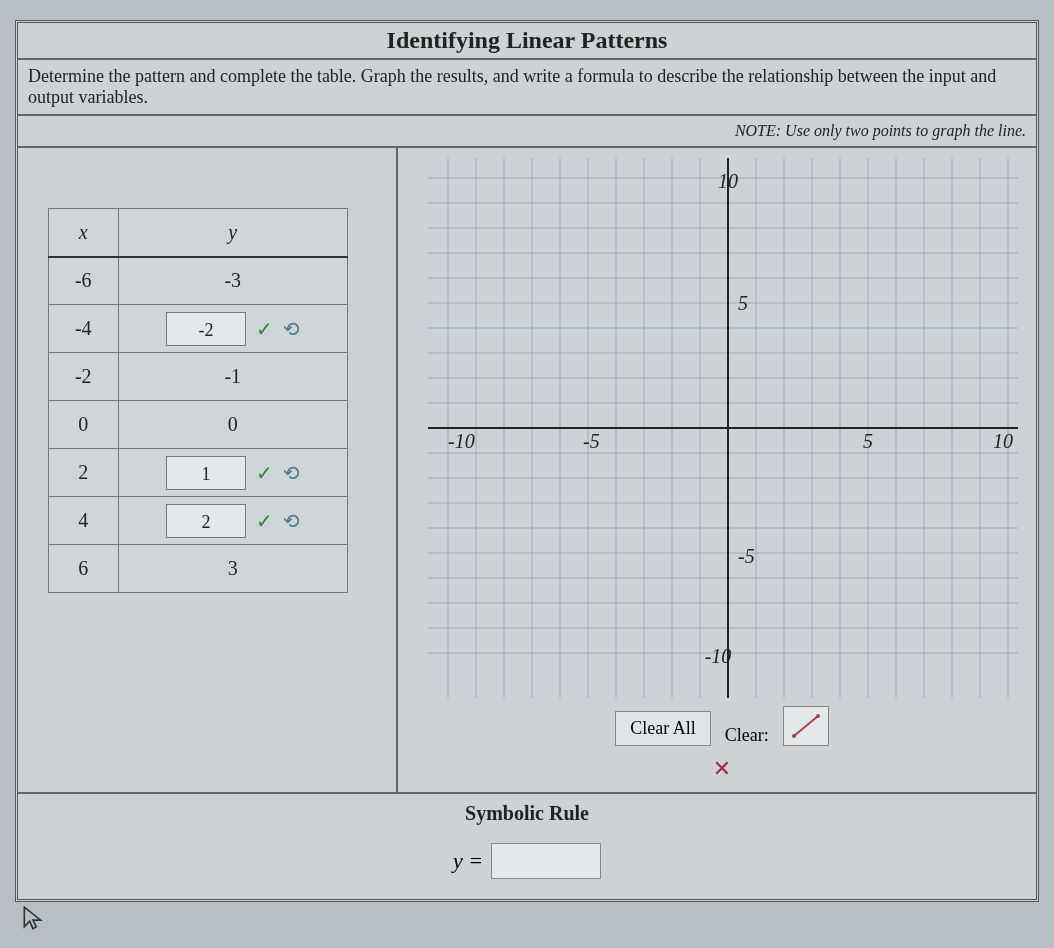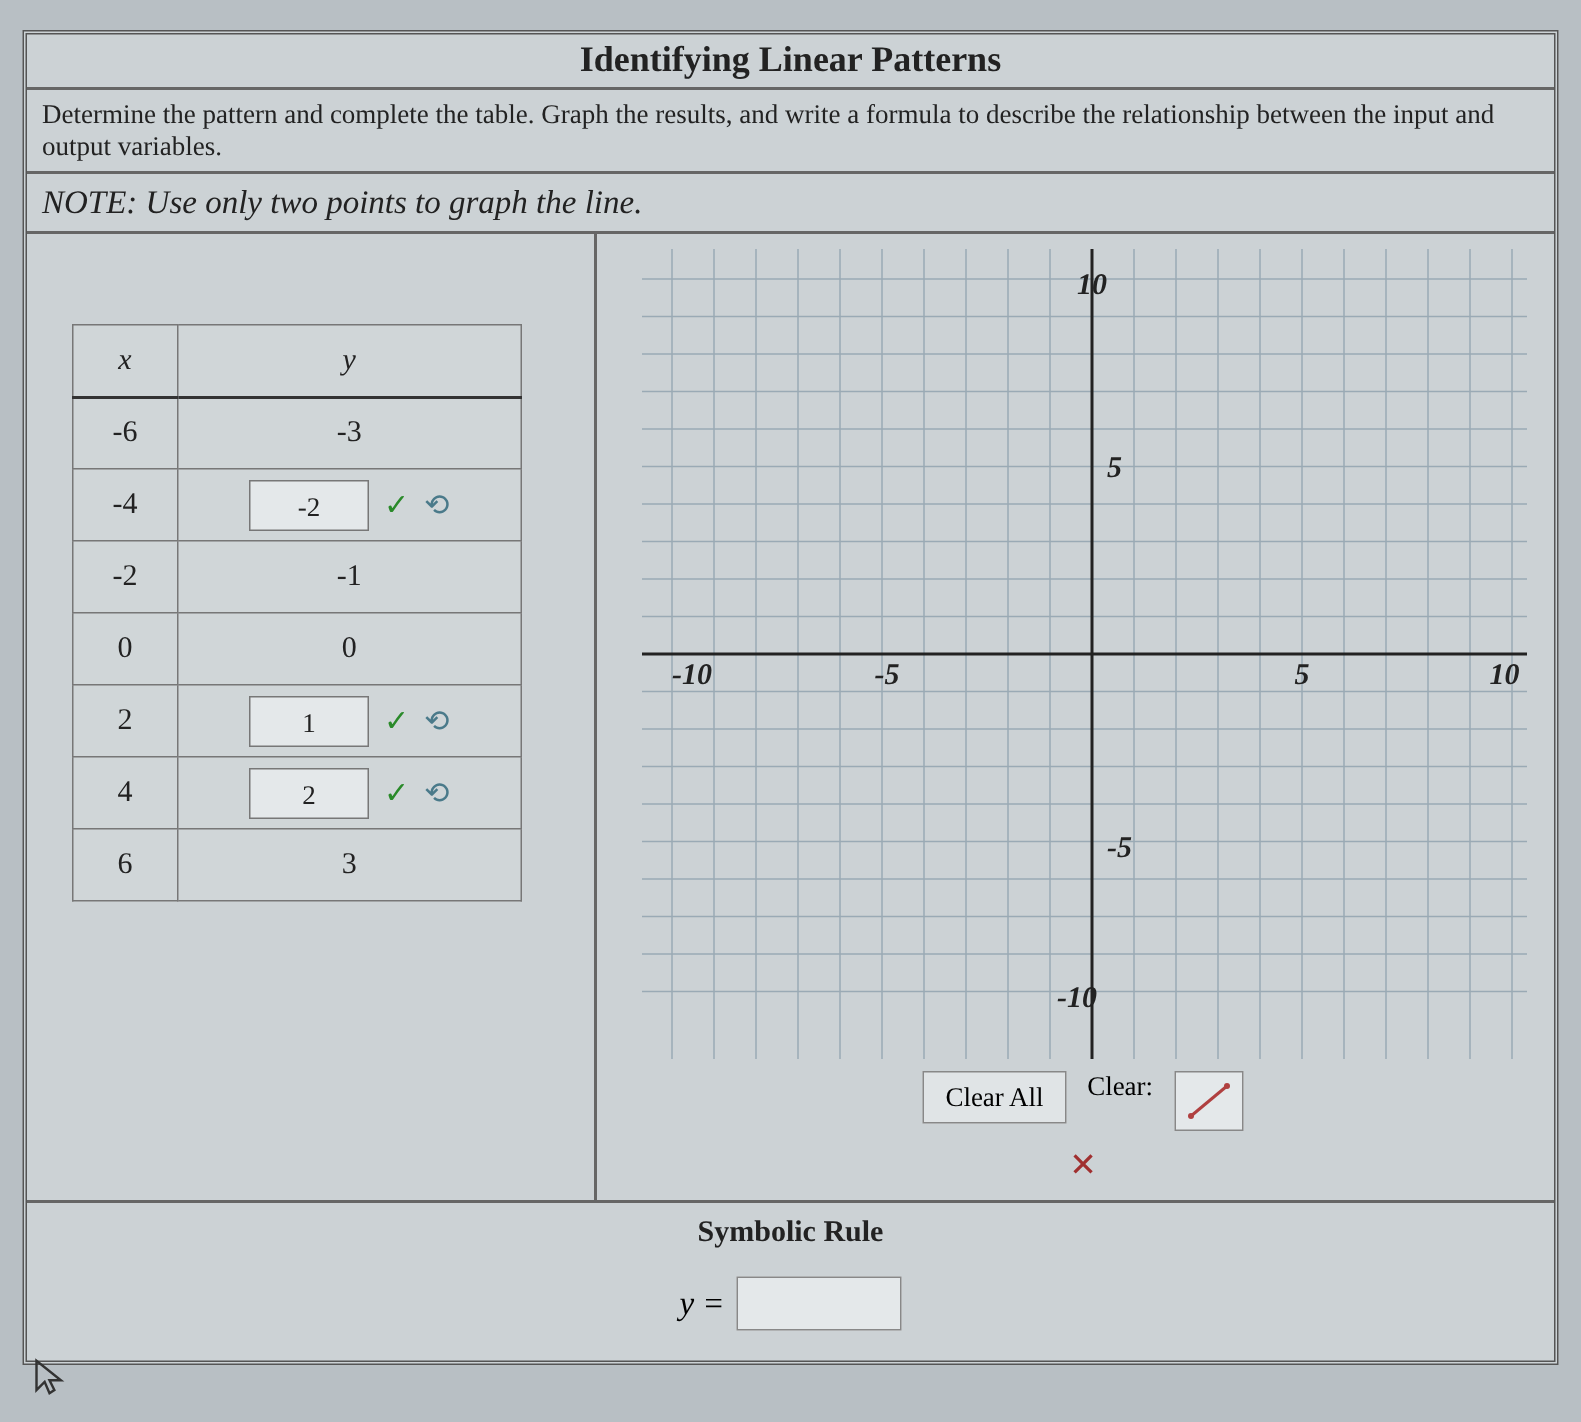--- a/index.html
+++ b/index.html
@@ -30,22 +30,23 @@
     border-top: 2px solid #666;
     border-bottom: 2px solid #666;
     padding: 6px 10px;
     font-size: 18px;
     color: #222;
   }
   .note {
     border-bottom: 2px solid #666;
     padding: 6px 10px;
     font-style: italic;
-    font-size: 22px;
-    color: #222;
+    font-size: 16px;
+    color: #222;
+    text-align: right;
   }
   .content-row {
     display: flex;
   }
   .left-cell {
     width: 380px;
     border-right: 2px solid #666;
     padding: 60px 30px;
   }
   .right-cell {
@@ -93,28 +94,27 @@
   }
   .retry {
     color: #4a7a8a;
     font-size: 20px;
   }
   .graph-area {
     position: relative;
     width: 590px;
     height: 540px;
     margin-left: 10px;
-    font-weight: bold;
   }
   .tools {
     text-align: center;
     margin-top: 8px;
     display: flex;
     gap: 14px;
-    align-items: flex-start;
+    align-items: flex-end;
     justify-content: center;
   }
   .btn {
     border: 1px solid #888;
     background: #e0e4e6;
     padding: 6px 14px;
     font-size: 18px;
     font-family: inherit;
     cursor: pointer;
   }

